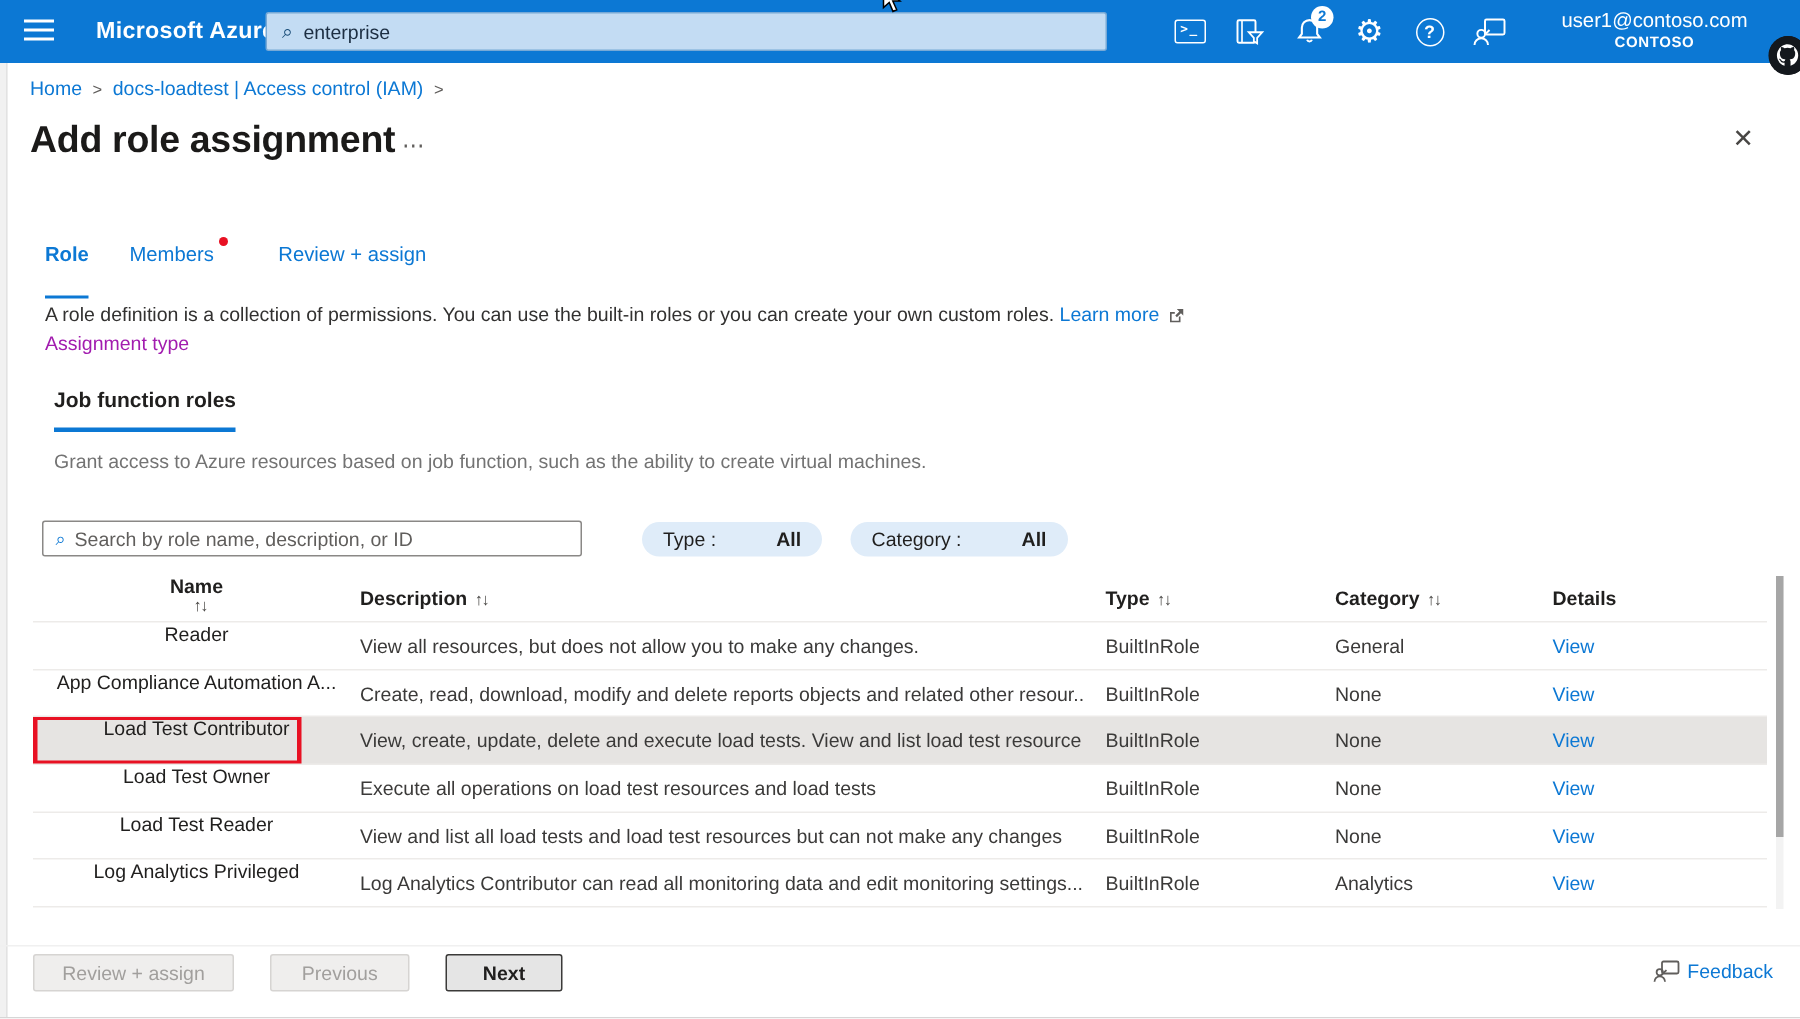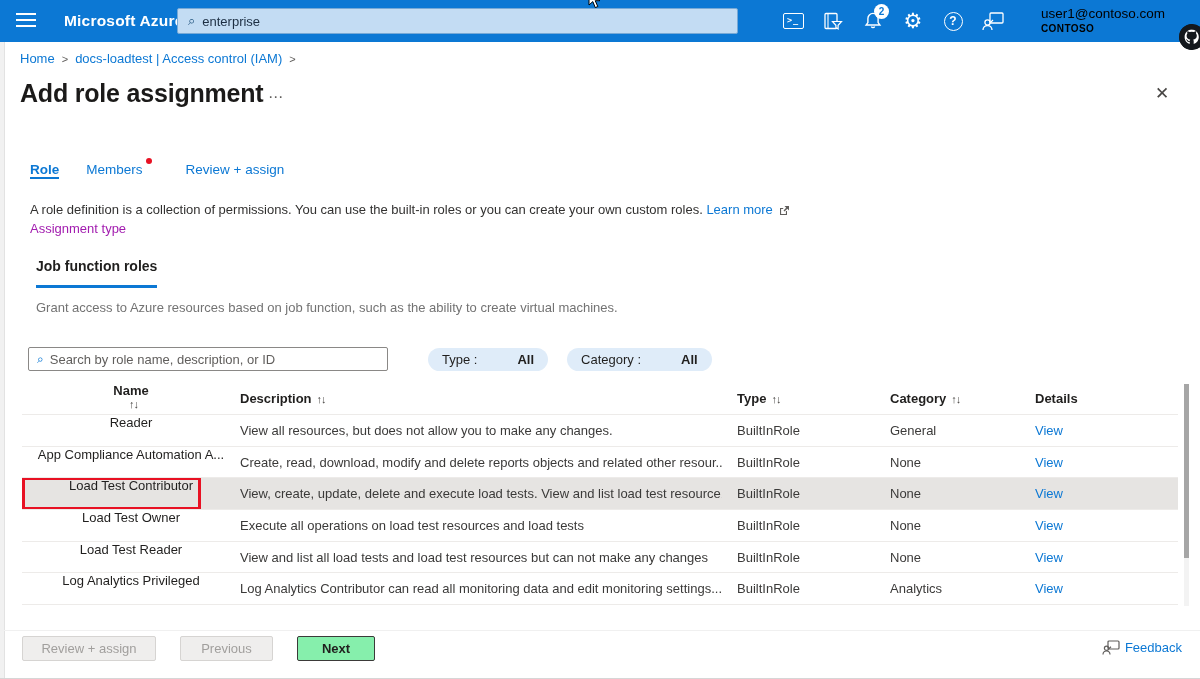--- a/index.html
+++ b/index.html
@@ -15,41 +15,41 @@
   .brand { position:absolute; left:64px; top:0; height:42px; line-height:42px; color:#fff; font-size:15.5px; font-weight:bold; letter-spacing:.2px; }
   .gsearch { position:absolute; left:177px; top:8px; width:561px; height:26px; background:#c3dcf3; border:1px solid #77a9d6; border-radius:2px; display:flex; align-items:center; }
   .gsearch .sicon { margin:0 7px 0 10px; color:#1a4e79; font-size:13px; }
   .gsearch input { flex:1; border:none; background:transparent; outline:none; font-size:13px; color:#1c2e42; font-family:inherit; }
   .top-icons { position:absolute; left:773px; top:0; height:42px; display:flex; }
   .icon-btn { width:40px; height:42px; display:flex; align-items:center; justify-content:center; position:relative; cursor:pointer; }
   .shell-glyph { display:inline-block; min-width:21px; height:16px; border:1.4px solid #fff; border-radius:2px; color:#fff; font-size:8.5px; font-weight:bold; line-height:13px; text-align:center; letter-spacing:1px; font-family:"DejaVu Sans Mono",monospace; }
   .gear-glyph { color:#fff; font-size:21px; line-height:1; font-family:"DejaVu Sans",sans-serif; }
   .help-glyph { width:19px; height:19px; border:1.6px solid #fff; border-radius:50%; color:#fff; font-size:12px; font-weight:bold; display:flex; align-items:center; justify-content:center; }
   .badge { position:absolute; top:4px; right:4px; width:15px; height:15px; background:#fff; border-radius:50%; color:var(--accent,#0c78d4); font-size:10px; font-weight:bold; display:flex; align-items:center; justify-content:center; }
-  .user-block { position:absolute; right:35px; top:5px; text-align:left; color:#000000;margin-left:41px; }
+  .user-block { position:absolute; right:35px; top:5px; text-align:center; color:#ffffff;margin-left:41px; }
   .user-email { font-size:13.5px; line-height:17px; }
   .user-tenant { font-size:10px; font-weight:bold; letter-spacing:.4px; line-height:13px; }
   .avatar { position:absolute; left:1179px; top:24px; width:26px; height:26px; border-radius:50%; background:#14181d; overflow:hidden; }
   .avatar svg { display:block; }
   .cursor-artifact { position:absolute; left:588px; top:-10px; pointer-events:none; }
 
   
   .left-strip { position:absolute; left:0; top:42px; bottom:0; width:5px; background:#f1f1f1; border-right:1px solid #e2e2e2; }
 
   
   .breadcrumb { position:absolute; left:20px; top:51px; font-size:13px; color:#605e5c; }
   .breadcrumb a { color:var(--accent,#0c78d4); text-decoration:none; cursor:pointer; }
   .crumb-sep { margin:0 7px; font-size:11px; color:#605e5c; }
   .page-title { position:absolute; left:20px; top:79px; font-size:25px; font-weight:600; color:#1b1a19; letter-spacing:-.2px; }
   .title-ellipsis { position:absolute; left:268px; top:88px; font-size:15px; color:#605e5c; cursor:pointer; }
   .close-x { position:absolute; left:1155px; top:83px; font-size:17px; color:#484644; cursor:pointer; background:none; border:none; font-family:inherit; }
 
   
   .tabs { position:absolute; left:30px; top:162px; display:flex; font-size:13.5px; }
-  .tab { position:relative; color:var(--accent,#0c78d4); padding-bottom:0; cursor:pointer; }
+  .tab { position:relative; color:var(--accent,#0c78d4); padding-bottom:20px; cursor:pointer; }
   .tab--active { font-weight:bold; border-bottom:2px solid var(--accent,#0c78d4); }
   .tab + .tab { margin-left:27px; }
   .tab--members { margin-right:16px; }
   .tab-dot { position:absolute; top:-4px; right:-9px; width:6px; height:6px; border-radius:50%; background:var(--red,#e81123); }
 
   .intro { position:absolute; left:30px; top:202px; font-size:13px; color:#323130; }
   .intro a { color:var(--accent,#0c78d4); text-decoration:none; cursor:pointer; }
   .ext-icon { display:inline-block; margin-left:3px; vertical-align:-1px; }
   .assignment-type { position:absolute; left:30px; top:221px; font-size:13px; color:#a21caf; }
 
@@ -92,21 +92,21 @@
   
   .v-scroll { position:absolute; left:1184px; top:384px; width:5px; height:222px; background:#f3f3f3; }
   .v-thumb { position:absolute; left:0; top:0; width:5px; height:174px; background:#a6a6a6; cursor:grab; }
 
   
   .footer { position:absolute; left:0; right:0; top:630px; height:49px; border-top:1px solid #f0f0f0; }
   .btn { position:absolute; top:5px; height:25px; font-size:13px; font-family:inherit; border-radius:2px; cursor:pointer; }
   .btn--disabled { background:#efeeed; border:1px solid #d6d4d2; color:#a19f9d; cursor:default; }
   .btn--review { left:22px; width:134px; }
   .btn--previous { left:180px; width:93px; }
-  .btn--next { left:297px; width:78px; background:#86efac; border:1px solid #3b3a39; color:#201f1e; font-weight:600; }
+  .btn--next { left:297px; width:78px; background:#e5e5e5; border:1px solid #3b3a39; color:#201f1e; font-weight:600; }
   .feedback { position:absolute; right:18px; top:9px; display:flex; align-items:center; font-size:13px; color:var(--accent,#0c78d4); text-decoration:none; cursor:pointer; }
   .feedback svg { margin-right:5px; }
 </style>
 </head>
 <body>
 
 <div class="screen">
 
   <header class="topbar">
     <div class="hamburger">

